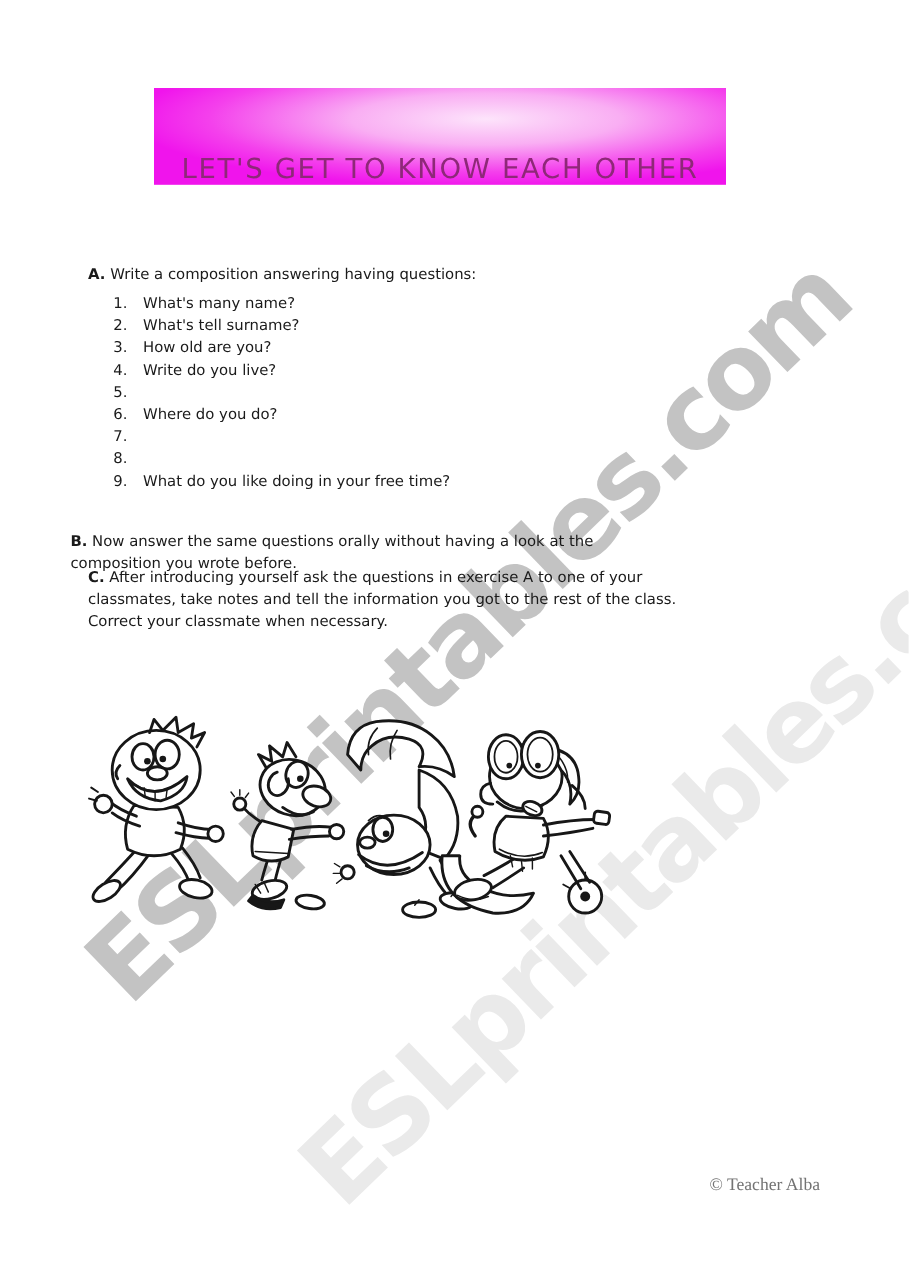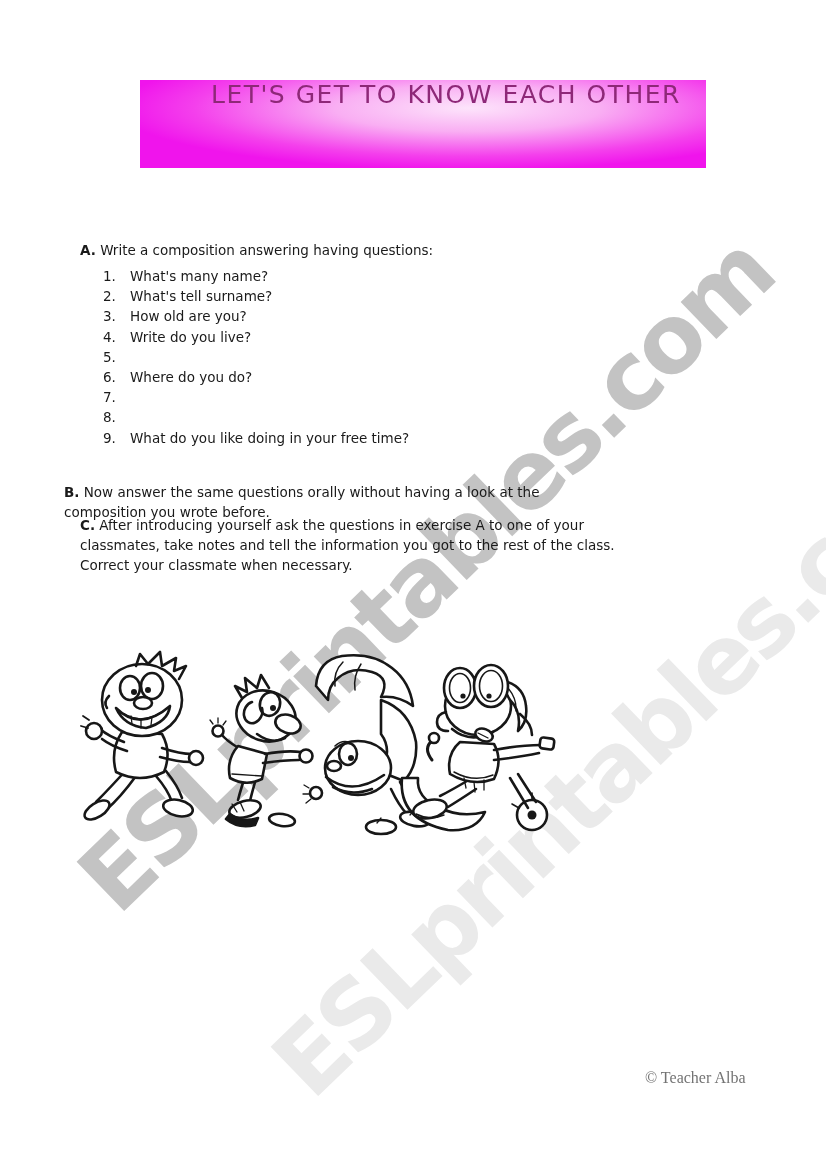--- a/index.html
+++ b/index.html
@@ -20,21 +20,21 @@
   }
   .watermark.ghost{
     left:120px;top:700px;color:#eaeaea;z-index:1;
   }
 
   
   .banner{
     position:absolute;left:140px;top:80px;width:520px;height:88px;z-index:2;
     background:
       radial-gradient(ellipse 62% 70% at 58% 32%, #fde4fb 0%, #f9aef3 38%, #f440ec 78%, #f014ec 100%);
-    display:flex;align-items:flex-start;justify-content:center;padding-left:46px;
+    display:flex;align-items:flex-end;justify-content:center;
   }
   .banner-title{
     font-size:25px;letter-spacing:1.5px;color:#8e2878;font-weight:400;
     white-space:nowrap;
   }
 
   
   .txt{position:absolute;z-index:2;font-size:13.5px;line-height:20.2px;}
   .txt b{font-weight:bold;}
   .pre{white-space:pre-line;}

